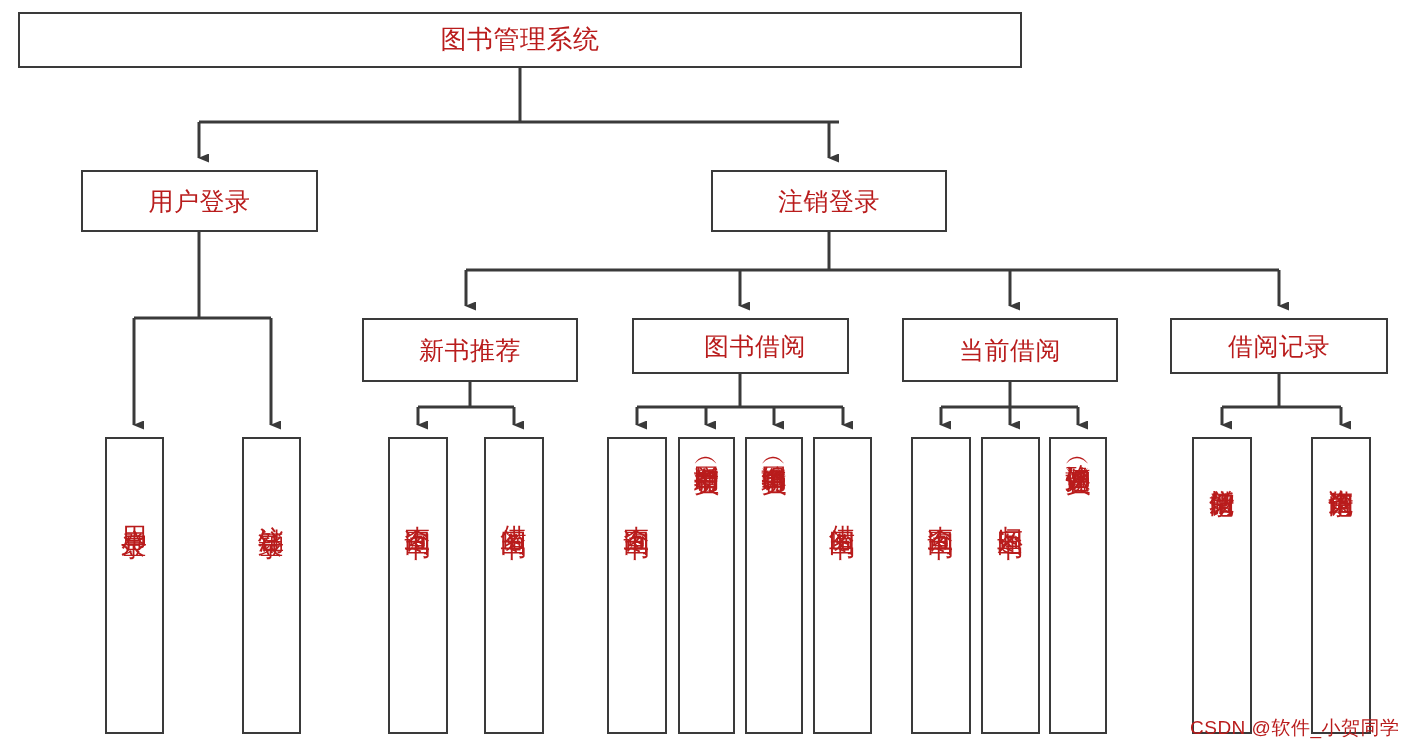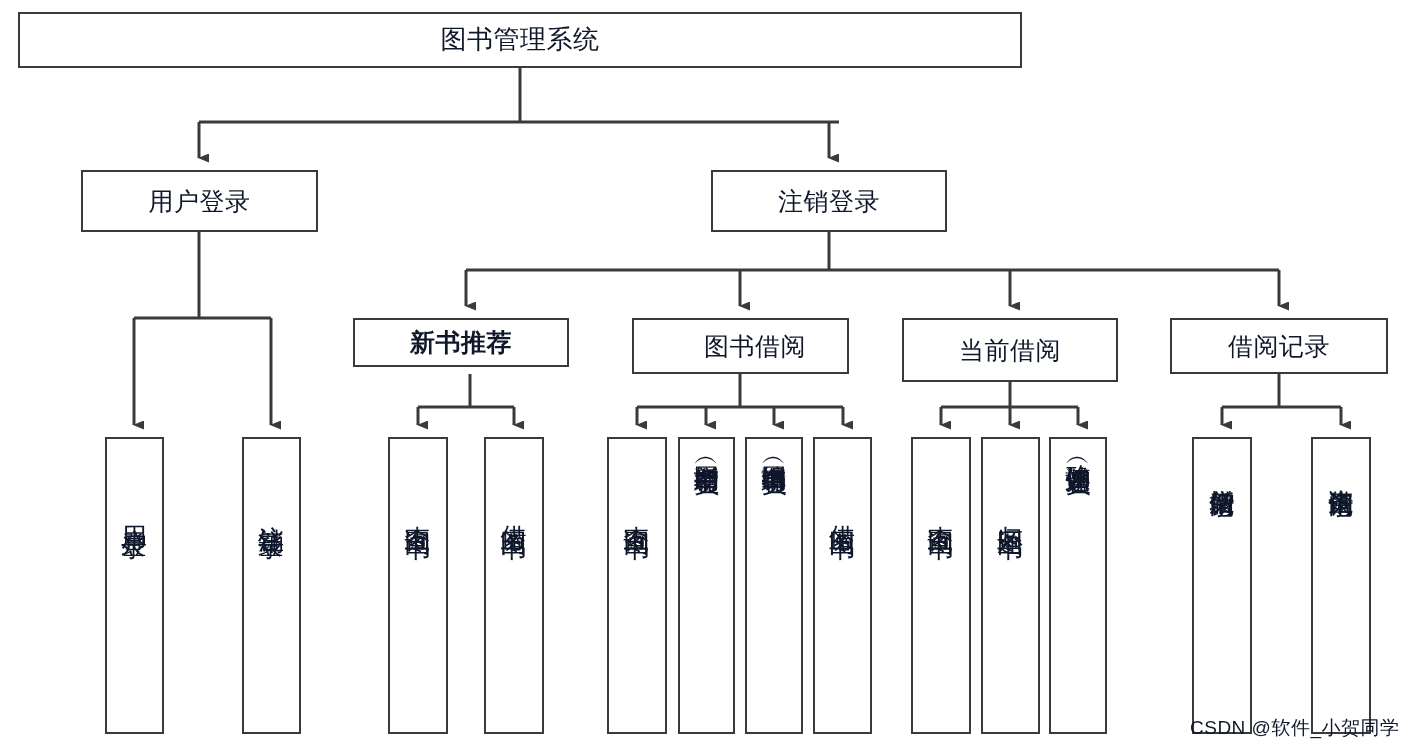--- a/index.html
+++ b/index.html
@@ -33,21 +33,21 @@
     background: #ffffff;
     display: flex;
     align-items: center;
     justify-content: center;
     color: #1c1c1c;
   }
   .node-label {
     display: block;
     line-height: 1.05;
     letter-spacing: 0.5px;
-    color: #0f172a;
+    color: #b91c1c;
   }
   
   .node.h .node-label {
     font-size: 25px;
     writing-mode: horizontal-tb;
   }
   .node.root .node-label { font-size: 26px; }
   
   .node.v {
     align-items: flex-start;
@@ -62,21 +62,21 @@
     letter-spacing: 3px;
     white-space: nowrap;
   }
   .node.v.tall .node-label {
     font-size: 25px;
     letter-spacing: 1px;
   }
   .watermark {
     position: absolute;
     font-size: 19px;
-    color: #0f172a;
+    color: #b91c1c;
     white-space: nowrap;
     letter-spacing: 0.5px;
     font-family: "Liberation Sans", "DejaVu Sans", sans-serif;
   }
 </style>
 </head>
 <body>
 
 <div id="canvas">
 
@@ -134,21 +134,21 @@
     <span class="node-label">图书管理系统</span>
   </div>
 
   <div class="node h" style="left:81px; top:170px; width:237px; height:62px;">
     <span class="node-label">用户登录</span>
   </div>
   <div class="node h" style="left:711px; top:170px; width:236px; height:62px;">
     <span class="node-label">注销登录</span>
   </div>
 
-  <div class="node h" style="left:353px; top:318px; width:216px; height:49px;font-weight:bold;">
+  <div class="node h" style="left:362px; top:318px; width:216px; height:64px;">
     <span class="node-label">新书推荐</span>
   </div>
   <div class="node h" style="left:632px; top:318px; width:217px; height:56px;padding-left:29px;">
     <span class="node-label">图书借阅</span>
   </div>
   <div class="node h" style="left:902px; top:318px; width:216px; height:64px;">
     <span class="node-label">当前借阅</span>
   </div>
   <div class="node h" style="left:1170px; top:318px; width:218px; height:56px;">
     <span class="node-label">借阅记录</span>

